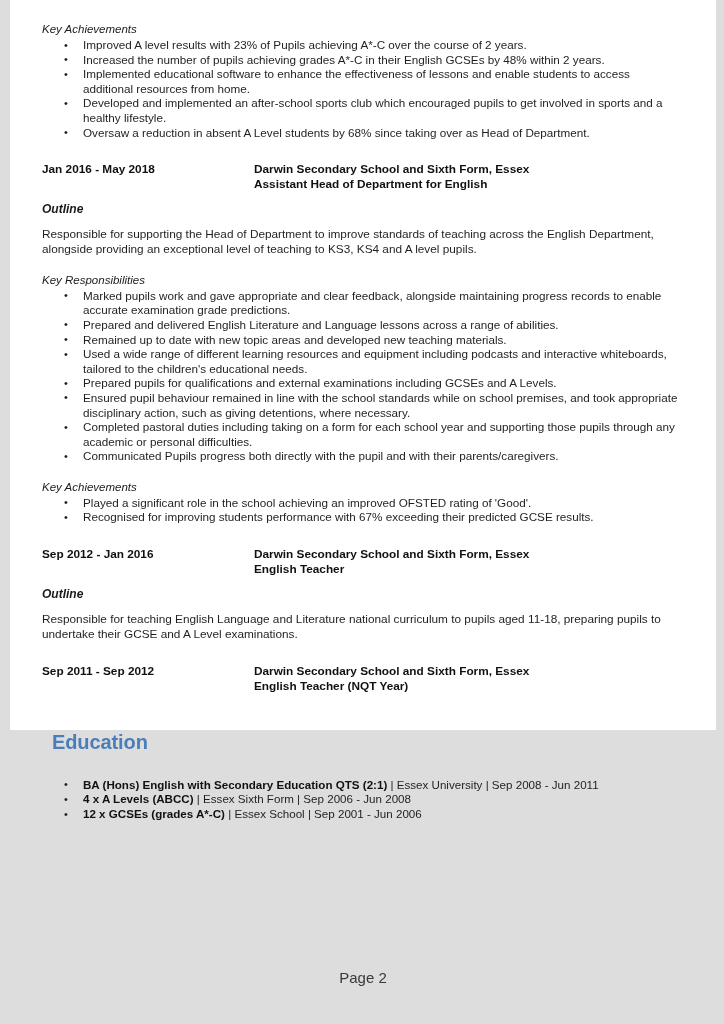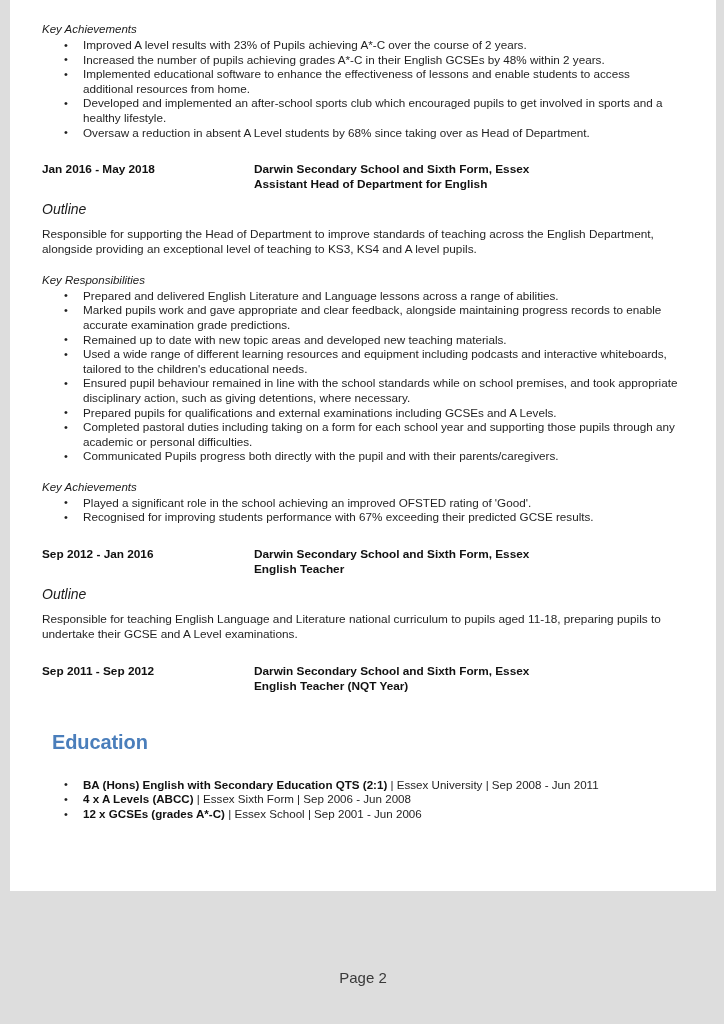--- a/index.html
+++ b/index.html
@@ -11,21 +11,21 @@
     width: 724px;
     height: 1024px;
     font-family: "Liberation Sans", sans-serif;
     overflow: hidden;
   }
   .page {
     position: absolute;
     left: 10px;
     top: 0;
     width: 706px;
-    height: 891px;
+    height: 730px;
     background: #ffffff;
     box-sizing: border-box;
   }
   .content {
     position: absolute;
     left: 32px;
     top: 22px;
     width: 640px;
   }
 
@@ -75,23 +75,24 @@
     width: 212px;
     flex: 0 0 212px;
     font-weight: bold;
   }
   .job-right { flex: 1 1 auto; }
   .job-org { font-weight: bold; }
   .job-title { font-weight: bold; }
 
   .outline-label {
     font-style: italic;
-    font-size: 14px;
+    font-size: 12px;
     color: #1a1a1a;
     line-height: 15px;
+    font-weight: bold;
   }
   .para {
     font-size: 11.8px;
     color: #1f1f1f;
     line-height: 14.8px;
     margin: 0;
   }
 
   .section-title {
     color: #4a7ebb;
@@ -161,26 +162,26 @@
     </div>
 
     <div class="spacer-sm"></div>
     <div class="outline-label">Outline</div>
     <div class="spacer-sm"></div>
     <p class="para">Responsible for supporting the Head of Department to improve standards of teaching across the English Department, alongside providing an exceptional level of teaching to KS3, KS4 and A level pupils.</p>
 
     <div class="spacer-md"></div>
     <div class="subhead">Key Responsibilities</div>
     <ul class="bullets">
+      <li>Marked pupils work and gave appropriate and clear feedback, alongside maintaining progress records to enable accurate examination grade predictions.</li>
       <li>Prepared and delivered English Literature and Language lessons across a range of abilities.</li>
-      <li>Marked pupils work and gave appropriate and clear feedback, alongside maintaining progress records to enable accurate examination grade predictions.</li>
       <li>Remained up to date with new topic areas and developed new teaching materials.</li>
       <li>Used a wide range of different learning resources and equipment including podcasts and interactive whiteboards, tailored to the children's educational needs.</li>
+      <li>Prepared pupils for qualifications and external examinations including GCSEs and A Levels.</li>
       <li>Ensured pupil behaviour remained in line with the school standards while on school premises, and took appropriate disciplinary action, such as giving detentions, where necessary.</li>
-      <li>Prepared pupils for qualifications and external examinations including GCSEs and A Levels.</li>
       <li>Completed pastoral duties including taking on a form for each school year and supporting those pupils through any academic or personal difficulties.</li>
       <li>Communicated Pupils progress both directly with the pupil and with their parents/caregivers.</li>
     </ul>
 
     <div class="spacer-md"></div>
     <div class="subhead">Key Achievements</div>
     <ul class="bullets">
       <li>Played a significant role in the school achieving an improved OFSTED rating of 'Good'.</li>
       <li>Recognised for improving students performance with 67% exceeding their predicted GCSE results.</li>
     </ul>

